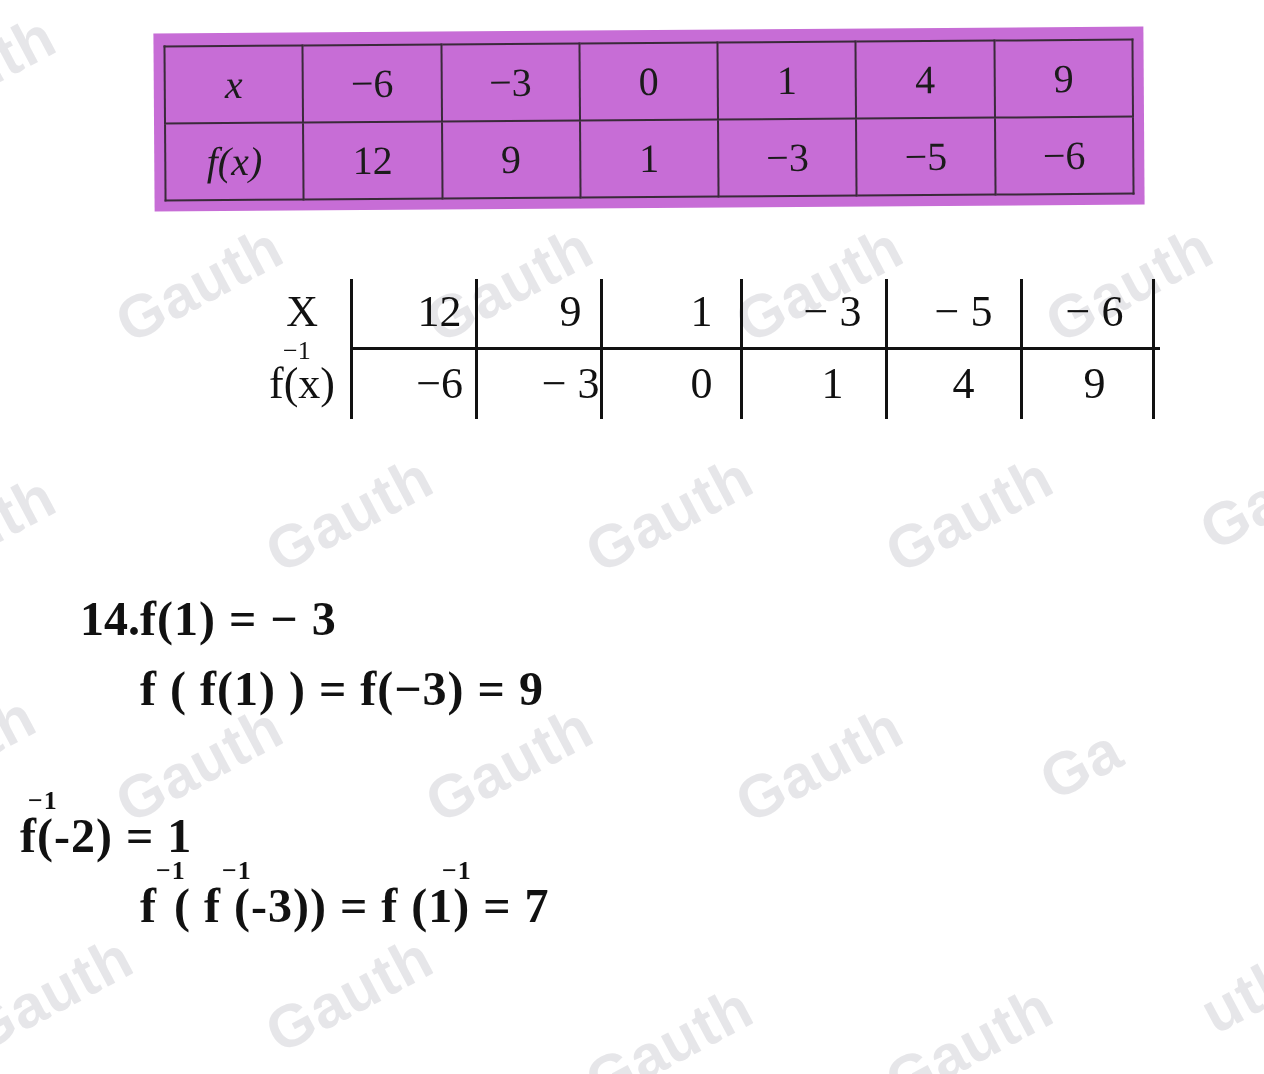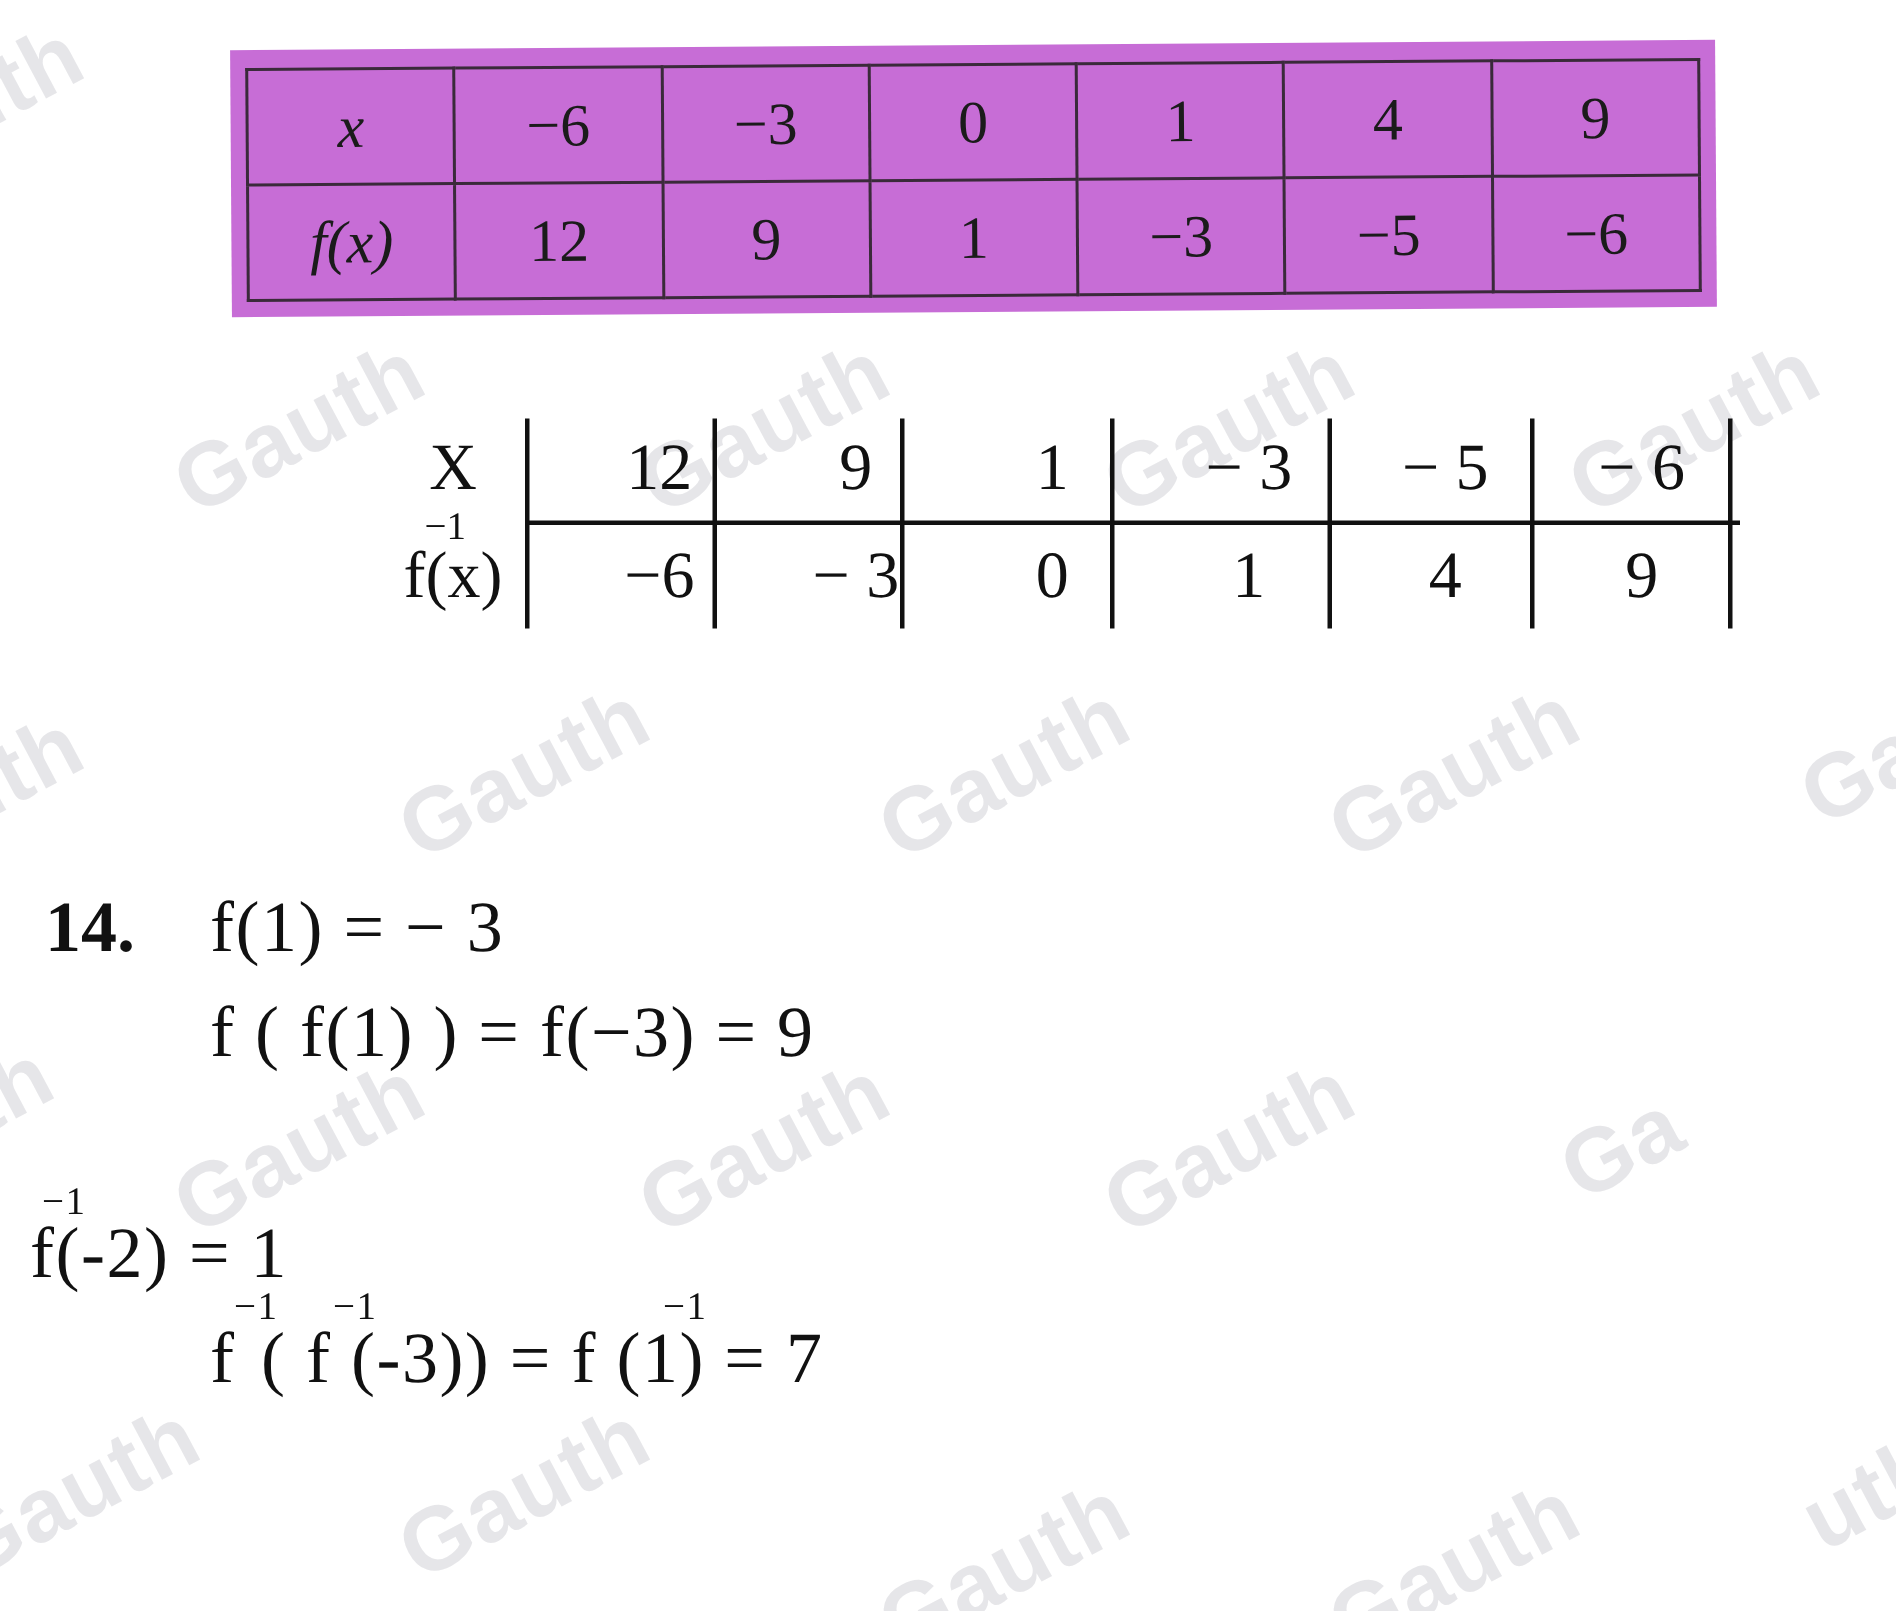--- a/index.html
+++ b/index.html
@@ -85,27 +85,28 @@
       top: 590px;
       width: 1200px;
       font-family: "Comic Sans MS", "Segoe Script", cursive;
       color: #111;
     }
     .problem-row { display: flex; align-items: baseline; margin-bottom: 12px; }
     .pnum {
       width: 120px;
       font-size: 48px;
       font-weight: 600;
-      text-align: left;
+      text-align: right;
       padding-left: 10px;
     }
     .pline {
       font-size: 48px;
       line-height: 1.2;
       letter-spacing: 1px;
+      font-weight: bold;
     }
     .pline.indent { margin-left: 120px; }
     .sup-marker { position: relative; display: inline-block; }
     .sup-marker .sup {
       position: absolute;
       top: -22px;
       left: 14px;
       font-size: 26px;
     }
   </style>

